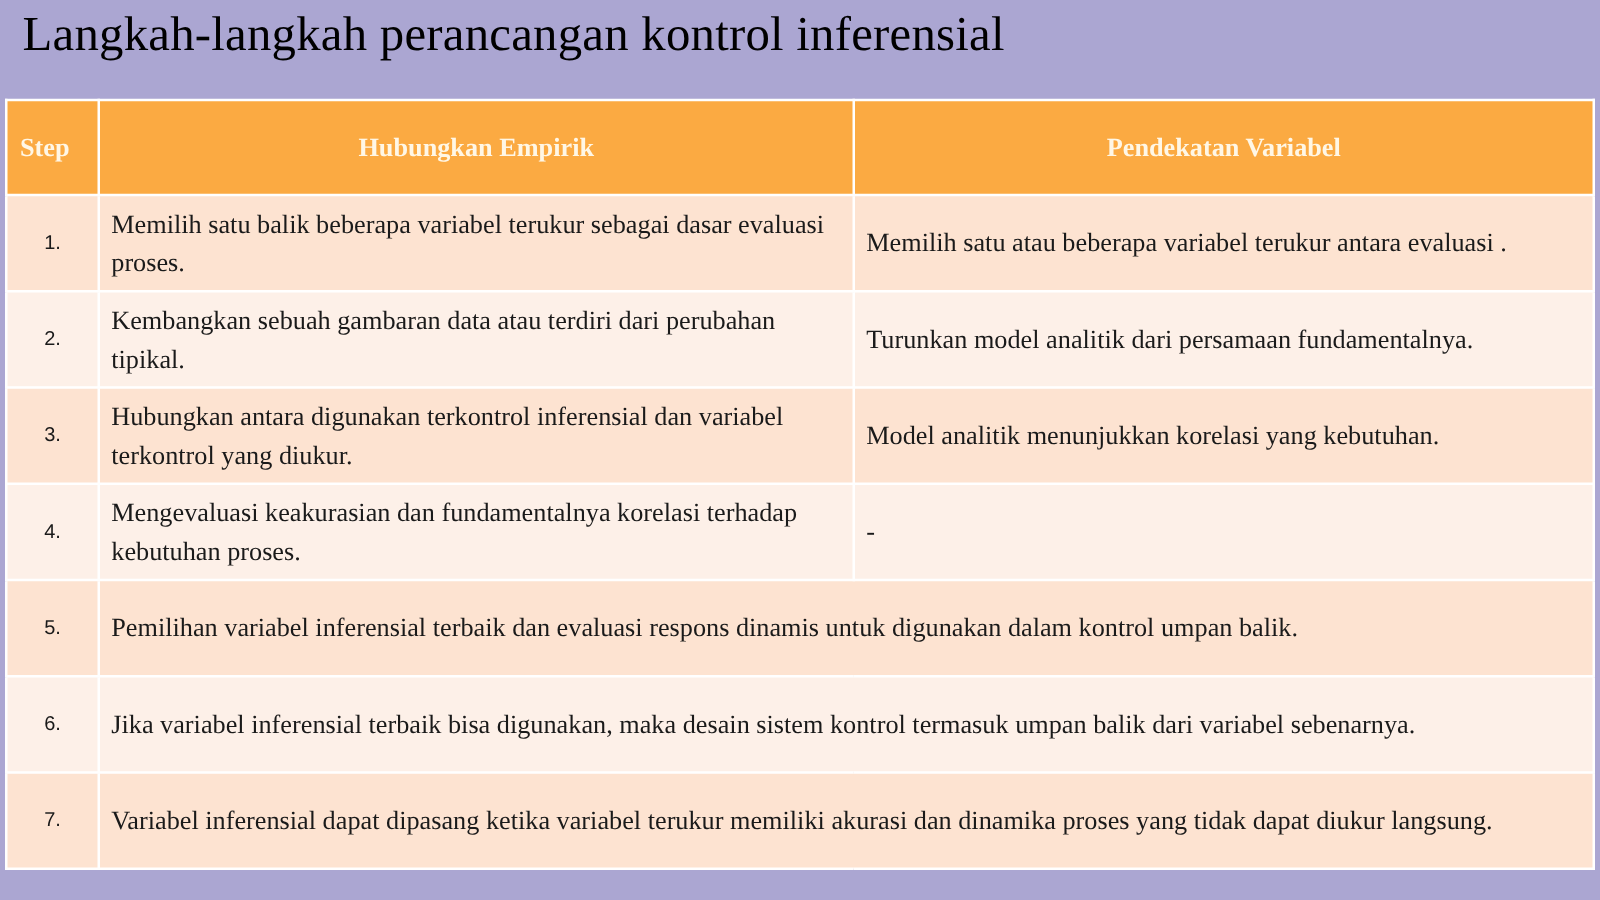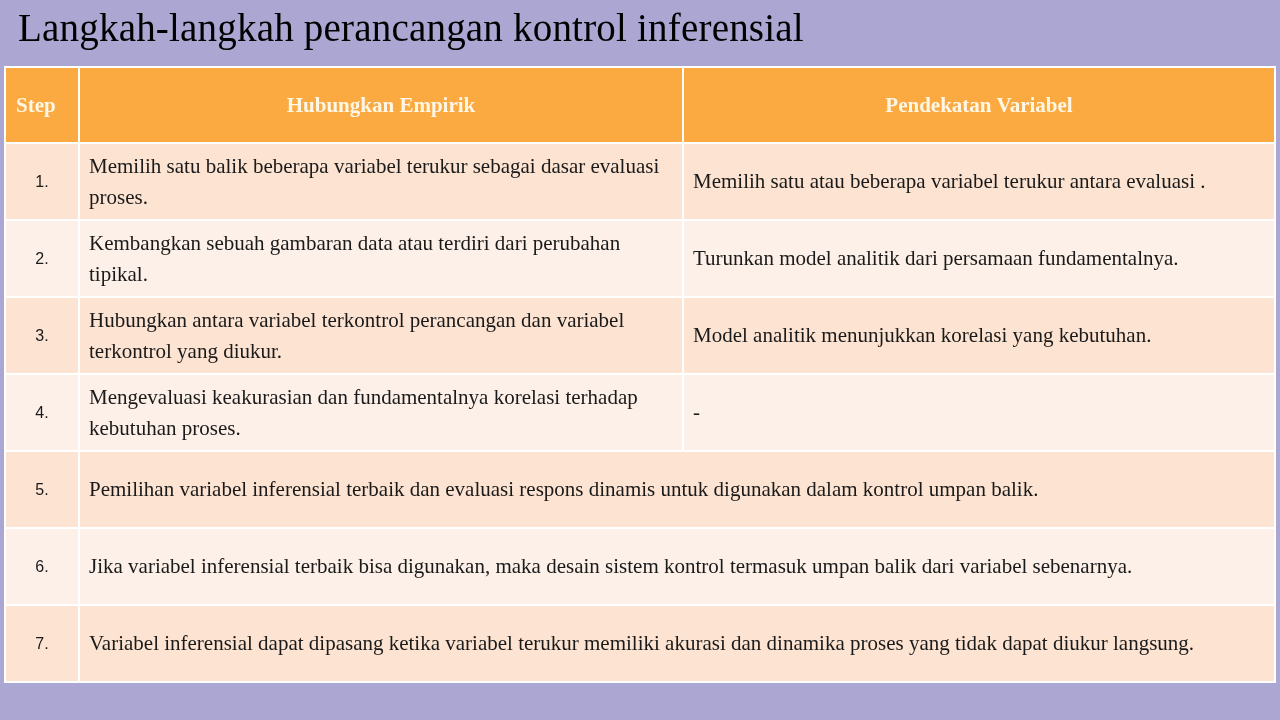--- a/index.html
+++ b/index.html
@@ -8,21 +8,21 @@
     background:#aba6d2;
     font-family:"Liberation Serif", "DejaVu Serif", serif;
     position:relative;
   }
   .title {
     position:absolute; left:18px; top:2px;
     font-size:39px; color:#000000; letter-spacing:0.2px;
     line-height:52px; white-space:nowrap;
   }
   .tbl {
-    position:absolute; left:4px; top:66px; width:1270px;
+    position:absolute; left:4px; top:79px; width:1270px;
     border-collapse:collapse; table-layout:fixed;
   }
   .tbl td, .tbl th {
     border:2px solid #ffffff;
     padding:0;
     vertical-align:middle;
   }
   .tbl th {
     background:#fbaa42; color:#fff7e6;
     font-weight:bold; font-size:21px; height:74px;
@@ -65,21 +65,21 @@
       <td class="txt">Memilih satu balik beberapa variabel terukur sebagai dasar evaluasi proses.</td>
       <td class="txt">Memilih satu atau beberapa variabel terukur antara evaluasi .</td>
     </tr>
     <tr class="r even">
       <td class="num">2.</td>
       <td class="txt">Kembangkan sebuah gambaran data atau terdiri dari perubahan tipikal.</td>
       <td class="txt">Turunkan model analitik dari persamaan fundamentalnya.</td>
     </tr>
     <tr class="r odd">
       <td class="num">3.</td>
-      <td class="txt">Hubungkan antara variabel terkontrol perancangan dan variabel terkontrol yang diukur.</td>
+      <td class="txt">Hubungkan antara digunakan terkontrol inferensial dan variabel terkontrol yang diukur.</td>
       <td class="txt">Model analitik menunjukkan korelasi yang kebutuhan.</td>
     </tr>
     <tr class="r even">
       <td class="num">4.</td>
       <td class="txt">Mengevaluasi keakurasian dan fundamentalnya korelasi terhadap kebutuhan proses.</td>
       <td class="txt">-</td>
     </tr>
     <tr class="r odd">
       <td class="num">5.</td>
       <td class="txt" colspan="2">Pemilihan variabel inferensial terbaik dan evaluasi respons dinamis untuk digunakan dalam kontrol umpan balik.</td>

